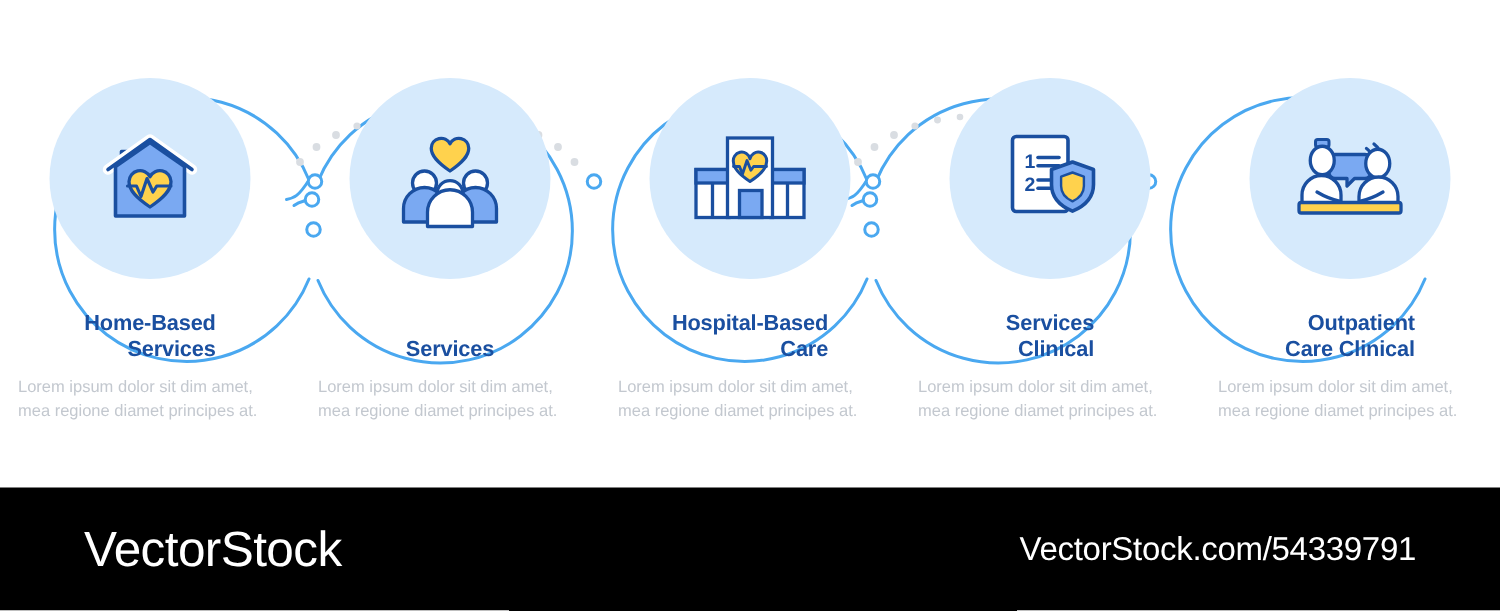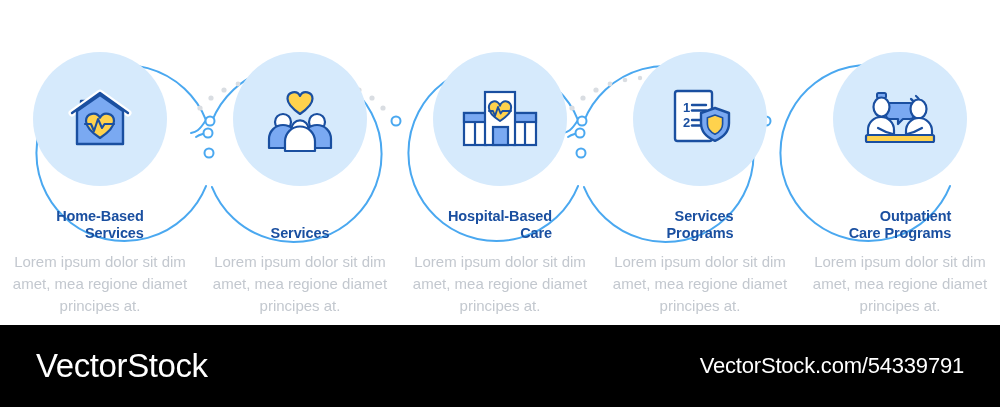--- a/index.html
+++ b/index.html
@@ -46,33 +46,33 @@
     font-size: 14.5px;
     font-weight: bold;
     color: #1a4fa0;
     text-align: right;
     line-height: 1.18;
     letter-spacing: -0.1px;
   }
   .step-desc {
     margin-top: 9px;
     width: 176px;
-    font-size: 15px;
+    font-size: 11px;
     color: #c3c8cf;
-    text-align: center;
+    text-align: left;
     line-height: 1.45;
   }
 
   
   #watermark {
     position: absolute; left: 0; top: 325px;
     width: 1000px; height: 82px;
     background: #000000;
     display: flex; align-items: center; justify-content: space-between;
-    padding: 0 36px;
+    padding: 0 56px;
   }
   #wm-logo {
     color: #ffffff;
     font-size: 33px;
     letter-spacing: -0.4px;
   }
   #wm-url {
     color: #ffffff;
     font-size: 22px;
     letter-spacing: -0.2px;
@@ -227,21 +227,21 @@
             <text x="21" y="45" font-family="Liberation Sans, sans-serif" font-size="13" font-weight="bold" fill="#1a4fa0">2</text>
             <line x1="30" y1="38" x2="44" y2="38" stroke="#1a4fa0" stroke-width="2.4" stroke-linecap="round"></line>
             <line x1="30" y1="43.5" x2="44" y2="43.5" stroke="#1a4fa0" stroke-width="2.4" stroke-linecap="round"></line>
 
             <path d="M53 26 l14 5 v10 c0 9-6.4 14.6-14 17.8 C45.4 55.6 39 50 39 41 V31 z" fill="#7aa9f2" stroke="#1a4fa0" stroke-width="2.4" stroke-linejoin="round"></path>
             <path d="M53 33 l7.6 2.8 V42 c0 5.2-3.6 8.4-7.6 10.2 C49 50.4 45.4 47.2 45.4 42 v-6.2 z" fill="#ffd24d" stroke="#1a4fa0" stroke-width="1.6" stroke-linejoin="round"></path>
           </svg>
         </div>
         <div class="step-title">
           <span>Services</span><br>
-          <span>Programs</span>
+          <span>Clinical</span>
         </div>
         <div class="step-desc">Lorem ipsum dolor sit dim amet, mea regione diamet principes at.</div>
       </div>
 
       <div class="step">
         <div class="bubble">
           <svg width="80" height="70" viewBox="0 0 80 70">
 
             <path d="M56 12 a13 13 0 0 1 5 9" fill="none" stroke="#1a4fa0" stroke-width="2.2" stroke-linecap="round"></path>
             <path d="M51 15 a8 8 0 0 1 3.4 6" fill="none" stroke="#1a4fa0" stroke-width="2.2" stroke-linecap="round"></path>
@@ -255,21 +255,21 @@
 
             <ellipse cx="58.5" cy="25" rx="8" ry="9.5" fill="#ffffff" stroke="#1a4fa0" stroke-width="2.2"></ellipse>
             <path d="M46 52 v-5 a13 13 0 0 1 13-13 a13 13 0 0 1 13 13 v5 z" fill="#ffffff" stroke="#1a4fa0" stroke-width="2.2" stroke-linejoin="round"></path>
             <path d="M62 44 c-5 3-10 5-15 6" fill="none" stroke="#1a4fa0" stroke-width="2.2" stroke-linecap="round"></path>
 
             <rect x="6" y="51" width="68" height="7" rx="1.5" fill="#ffd24d" stroke="#1a4fa0" stroke-width="2.2"></rect>
           </svg>
         </div>
         <div class="step-title">
           <span>Outpatient</span><br>
-          <span>Care Programs</span>
+          <span>Care Clinical</span>
         </div>
         <div class="step-desc">Lorem ipsum dolor sit dim amet, mea regione diamet principes at.</div>
       </div>
 
     </div>
   </div>
 
   <div id="watermark">
     <div id="wm-logo">VectorStock</div>
     <div id="wm-url">VectorStock.com/54339791</div>

